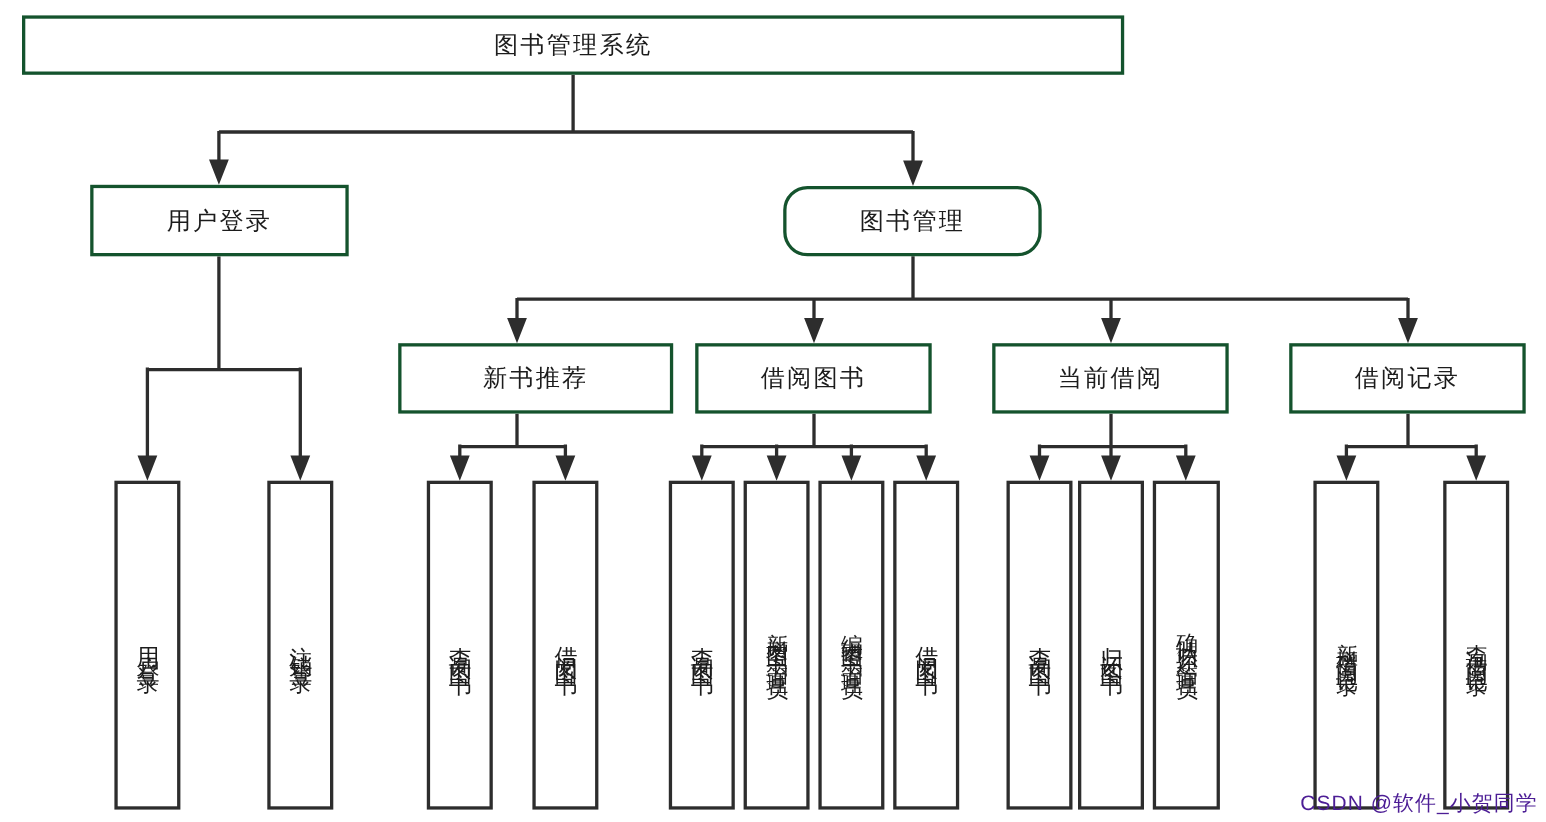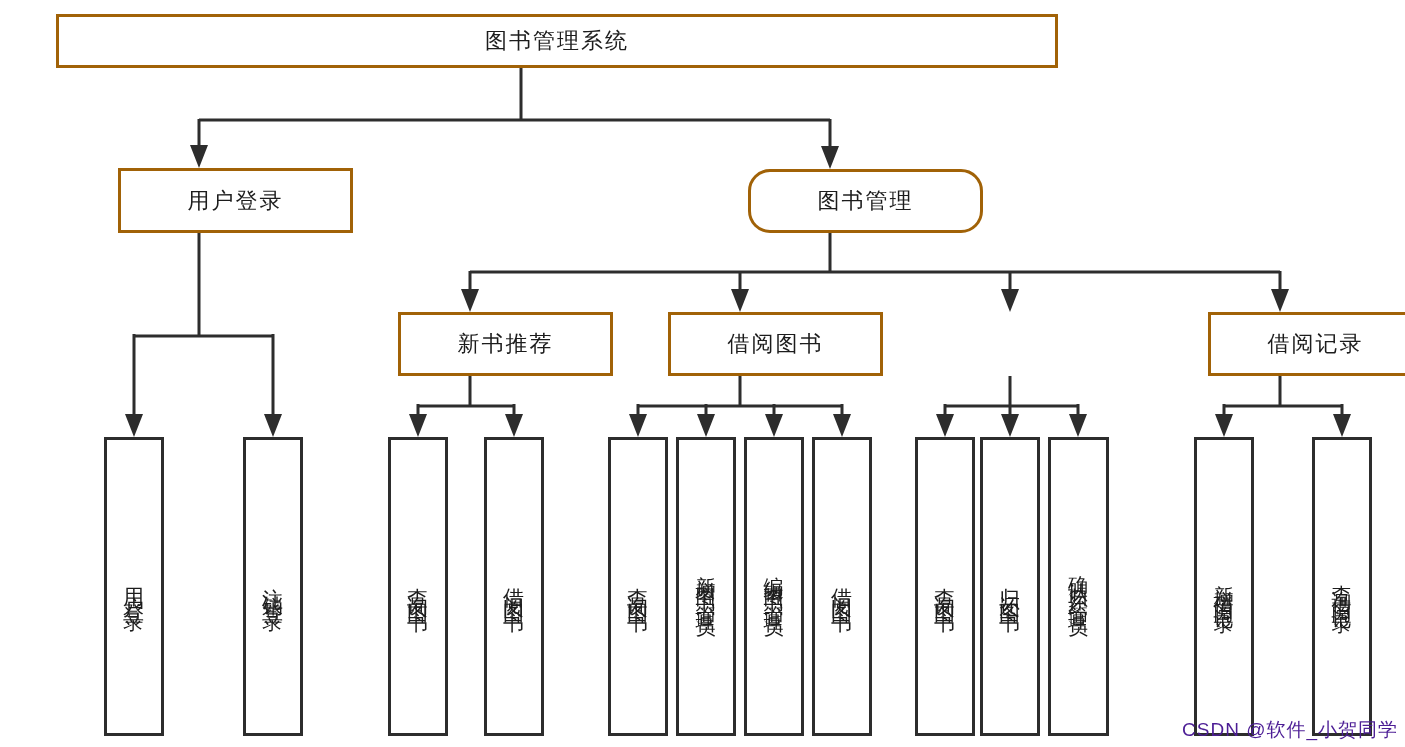--- a/index.html
+++ b/index.html
@@ -17,30 +17,29 @@
   }
   .wires {
     position: absolute;
     left: 0;
     top: 0;
     pointer-events: none;
   }
   .node {
     position: absolute;
     box-sizing: border-box;
-    border: 3px solid #a16207;
+    border: 3px solid #14532d;
     background: #ffffff;
     display: flex;
     align-items: center;
     justify-content: center;
     color: #1c1c1c;
     font-size: 22px;
     letter-spacing: 2px;
     white-space: nowrap;
-    margin-left: 36px;
   }
   .vnode {
     position: absolute;
     box-sizing: border-box;
     border: 3px solid #2d2d2d;
     background: #ffffff;
     display: flex;
     align-items: center;
     justify-content: center;
     writing-mode: vertical-rl;
@@ -125,22 +124,23 @@
       M1069,414 L1087,414 L1078,437 Z
       M1215,414 L1233,414 L1224,437 Z
       M1333,414 L1351,414 L1342,437 Z"></path>
   </svg>
 
   <div class="node" style="left:20px; top:14px; width:1002px; height:54px;">图书管理系统</div>
 
   <div class="node" style="left:82px; top:168px; width:235px; height:65px;">用户登录</div>
   <div class="node" style="left:712px; top:169px; width:235px; height:64px;border-radius:22px;">图书管理</div>
 
-  <div class="node" style="left:362px; top:312px; width:215px; height:64px;">新书推荐</div>
+  <div class="node" style="left:362px; top:312px; width:250px; height:64px;">新书推荐</div>
   <div class="node" style="left:632px; top:312px; width:215px; height:64px;">借阅图书</div>
+  <div class="node" style="left:902px; top:312px; width:215px; height:64px;">当前借阅</div>
   <div class="node" style="left:1172px; top:312px; width:215px; height:64px;">借阅记录</div>
 
   <div class="vnode" style="left:104px; top:437px; width:60px; height:299px;">用户登录</div>
   <div class="vnode" style="left:243px; top:437px; width:60px; height:299px;">注销登录</div>
 
   <div class="vnode" style="left:388px; top:437px; width:60px; height:299px;">查询图书</div>
   <div class="vnode" style="left:484px; top:437px; width:60px; height:299px;">借阅图书</div>
 
   <div class="vnode" style="left:608px; top:437px; width:60px; height:299px;">查询图书</div>
   <div class="vnode long" style="left:676px; top:437px; width:60px; height:299px;">新增图书（管理员）</div>

